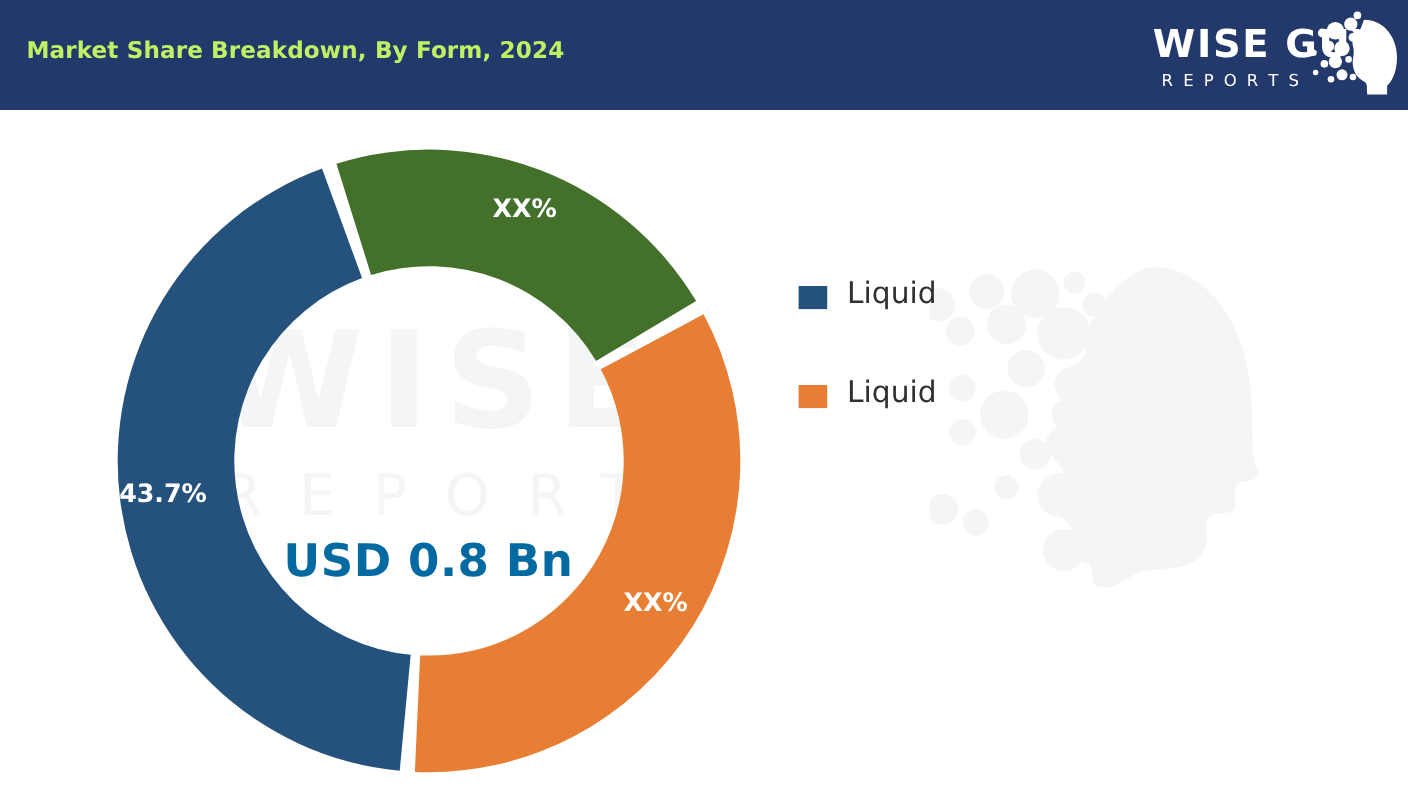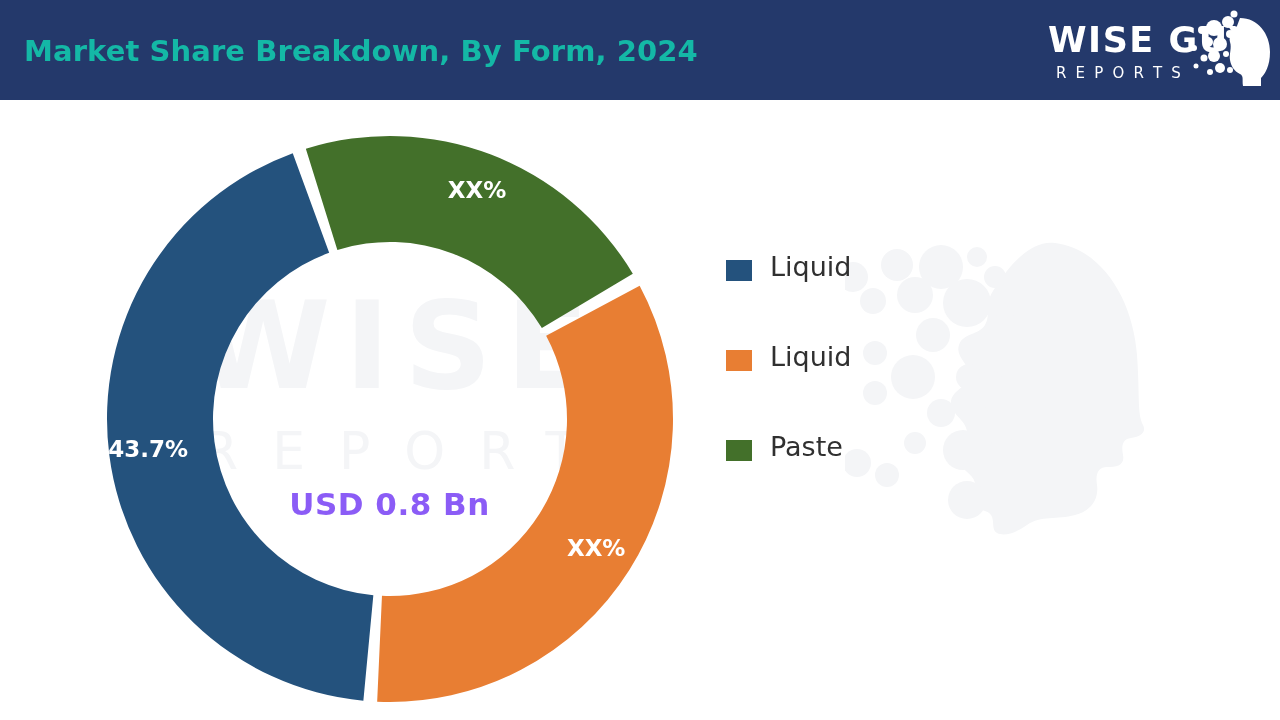--- a/index.html
+++ b/index.html
@@ -12,21 +12,21 @@
   }
   #page{position:relative;width:1280px;height:720px;background:#fff;overflow:hidden;}
 
   
   .header{
     position:absolute;left:0;top:0;width:1280px;height:100px;
     background:#24396b;
   }
   .header-title{
     position:absolute;left:24px;top:34px;
-    font-size:29px;font-weight:bold;color:#14b8a6;
+    font-size:21px;font-weight:bold;color:#bef264;
     letter-spacing:0.1px;
     font-family:"DejaVu Sans", sans-serif;
     white-space:nowrap;
   }
   .logo{
     position:absolute;right:6px;top:8px;width:230px;height:84px;
   }
   .logo svg{display:block;}
 
   
@@ -59,21 +59,21 @@
 
   .slice-label{
     fill:#ffffff;font-size:23px;font-weight:bold;
     font-family:"DejaVu Sans", sans-serif;
     text-anchor:middle;dominant-baseline:middle;
   }
   .center-label{
     position:absolute;
     left:192px;top:386px;width:395px;
     text-align:center;
-    font-size:31px;font-weight:bold;color:#8b5cf6;
+    font-size:41px;font-weight:bold;color:#0369a1;
     font-family:"DejaVu Sans", sans-serif;
     letter-spacing:0.5px;
   }
 
   
   .legend{
     position:absolute;left:726px;top:252px;width:220px;
   }
   .legend-item{
     position:relative;height:90px;
@@ -194,19 +194,15 @@
 
   <div class="legend">
     <div class="legend-item">
       <span class="legend-swatch" style="background: rgb(36, 82, 125);"></span>
       <span class="legend-label">Liquid</span>
     </div>
     <div class="legend-item">
       <span class="legend-swatch" style="background: rgb(232, 126, 51);"></span>
       <span class="legend-label">Liquid</span>
     </div>
-    <div class="legend-item">
-      <span class="legend-swatch" style="background: rgb(67, 112, 42);"></span>
-      <span class="legend-label">Paste</span>
-    </div>
   </div>
 
 </div>
 
 </body></html>

